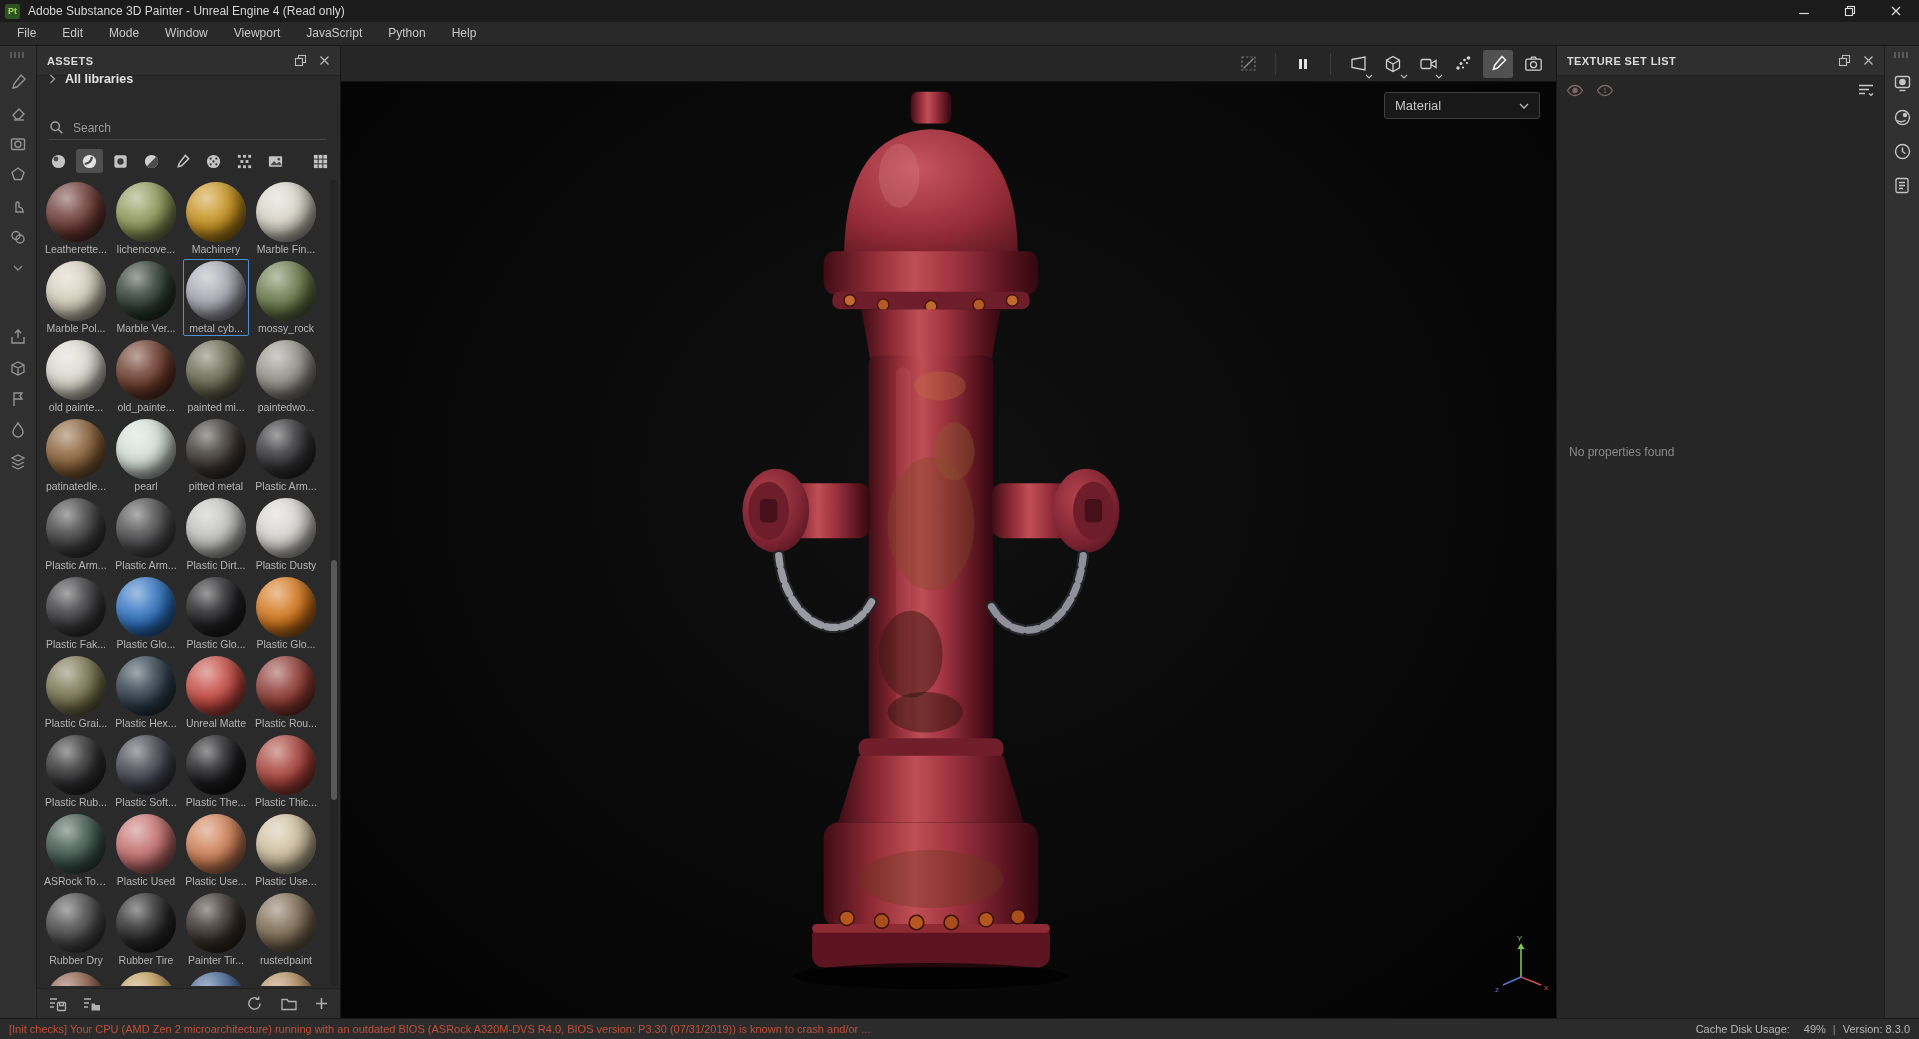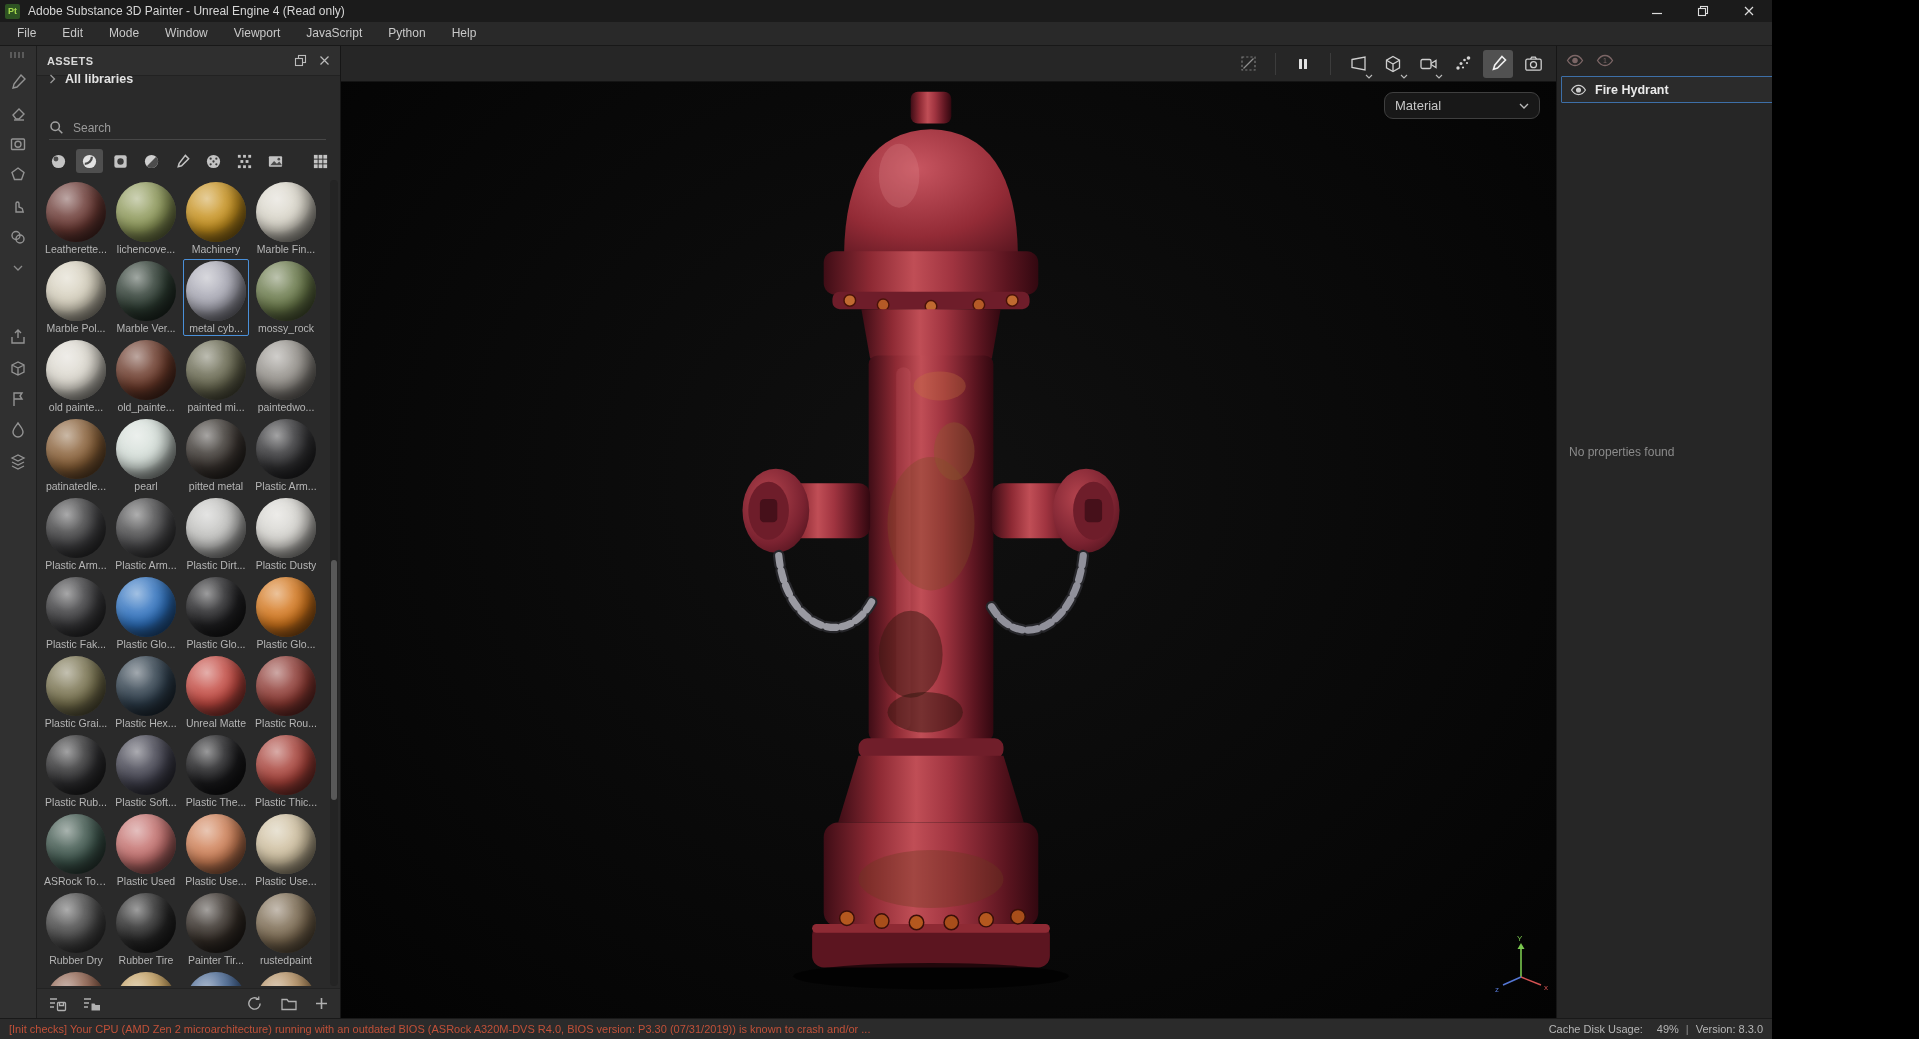--- a/index.html
+++ b/index.html
@@ -1,18 +1,18 @@
 <!DOCTYPE html>
 <html><head>
 <meta charset="utf-8">
 <style>
   * { margin:0; padding:0; box-sizing:border-box; }
   html,body { background:#000; }
   #app{
-    position:relative; width:1772px; height:1039px; overflow:hidden;
+    position:relative; width:1919px; height:1039px; overflow:hidden;
     background:#a16207; font-family:"Liberation Sans",sans-serif;
     color:#cccccc; font-size:12px; -webkit-font-smoothing:antialiased;
   }
   svg{display:block;}
   
   .titlebar{position:absolute;top:0;left:0;right:0;height:22px;background:#1b1b1b;display:flex;align-items:center;}
   .app-badge{width:15px;height:15px;background:#2e5323;color:#a6d94e;font-size:9px;font-weight:bold;
     display:flex;align-items:center;justify-content:center;border-radius:2px;margin:0 8px 0 5px;}
   .win-title{font-size:12px;color:#d6d6d6;}
   .win-controls{margin-left:auto;display:flex;height:100%;}
@@ -62,21 +62,21 @@
   
   .viewport{position:absolute;left:341px;top:0;width:1215px;height:100%;overflow:hidden;
     background:radial-gradient(ellipse at 50% 45%, #101010 0%, #070707 70%, #030303 100%);}
   .vp-toolbar{position:absolute;top:0;left:0;right:0;height:36px;background:#262626;border-bottom:1px solid #141414;
     display:flex;align-items:center;justify-content:flex-end;padding-right:8px;gap:5px;}
   .vp-btn{width:30px;height:28px;display:flex;align-items:center;justify-content:center;border-radius:3px;position:relative;color:#cccccc;}
   .vp-btn.active{background:#515151;}
   .vp-sep{width:1px;height:22px;background:#3c3c3c;margin:0 7px;}
   .vp-caret{position:absolute;right:0px;bottom:-1px;}
   .material-select{position:absolute;top:46px;right:16px;width:156px;height:27px;background:#181818;
-    border:1px solid #3f3f3f;border-radius:9px;display:flex;align-items:center;padding:0 10px;color:#c6c6c6;font-size:13px;}
+    border:1px solid #3f3f3f;border-radius:3px;display:flex;align-items:center;padding:0 10px;color:#c6c6c6;font-size:13px;}
   .material-select .dd-caret{margin-left:auto;}
   .hydrant-wrap{position:absolute;left:300px;top:42px;width:580px;height:915px;}
   .axis-gizmo{position:absolute;left:1149px;top:889px;width:62px;height:58px;}
   
   .tsl-panel{position:absolute;left:1556px;top:0;width:328px;height:100%;background:#262626;border-left:1px solid #161616;}
   .tsl-eyes{height:28px;display:flex;align-items:center;padding:0 9px;gap:12px;}
   .tsl-sort{margin-left:auto;}
   .tsl-row{margin:2px 4px 0 4px;height:27px;border:1px solid #3d6fa8;background:#2b2b2b;border-radius:1px;
     display:flex;align-items:center;padding:0 8px;gap:8px;}
   .tsl-name{font-size:12.5px;font-weight:bold;color:#eaeaea;}
@@ -704,20 +704,36 @@
           <line x1="31" y1="42" x2="51" y2="50" stroke="#d45252" stroke-width="1.4"></line>
           <line x1="31" y1="42" x2="13" y2="50" stroke="#5577d4" stroke-width="1.4"></line>
           <text x="27" y="6" font-size="8" fill="#7ac74f" font-family="Liberation Sans, sans-serif">Y</text>
           <text x="54" y="55" font-size="8" fill="#d45252" font-family="Liberation Sans, sans-serif">x</text>
           <text x="5" y="57" font-size="8" fill="#5577d4" font-family="Liberation Sans, sans-serif">z</text>
         </svg>
       </div>
     </section>
 
     <section class="tsl-panel">
+      <div class="panel-header">
+        <span class="panel-title">TEXTURE SET LIST</span>
+        <span class="hd-icons">
+          <span>
+            <svg width="13" height="13" viewBox="0 0 13 13" fill="none" stroke="#bbbbbb" stroke-width="1.1">
+              <rect x="4.5" y="1.5" width="7" height="7"></rect>
+                <rect x="1.5" y="4.5" width="7" height="7" fill="#2f2f2f"></rect>
+              </svg>
+          </span>
+          <span>
+            <svg width="11" height="11" viewBox="0 0 11 11">
+                <path d="M1.5 1.5l8 8M9.5 1.5l-8 8" stroke="#bbbbbb" stroke-width="1.2"></path>
+              </svg>
+          </span>
+        </span>
+      </div>
 
       <div class="tsl-eyes">
         <span>
           <svg width="18" height="13" viewBox="0 0 18 13" fill="none" stroke="#7c6666" stroke-width="1.3">
               <path d="M1.5 6.5S4.5 1.5 9 1.5s7.5 5 7.5 5-3 5-7.5 5-7.5-5-7.5-5z"></path>
               <circle cx="9" cy="6.5" r="2.1" fill="#7c6666"></circle>
             </svg>
         </span>
         <span>
           <svg width="18" height="13" viewBox="0 0 18 13" fill="none" stroke="#7c6666" stroke-width="1.3">
@@ -726,30 +742,20 @@
             </svg>
         </span>
         <span class="tsl-sort">
           <svg width="18" height="14" viewBox="0 0 18 14" fill="none" stroke="#c8c8c8" stroke-width="1.5">
               <path d="M2 2.5h14M2 6.5h10M2 10.5h6"></path>
               <path d="M12 10.5l2 2 2-2" stroke-width="1.2"></path>
             </svg>
         </span>
       </div>
 
-      <div class="tsl-row">
-        <span>
-          <svg width="17" height="12" viewBox="0 0 18 13" fill="none" stroke="#cfcfcf" stroke-width="1.3">
-              <path d="M1.5 6.5S4.5 1.5 9 1.5s7.5 5 7.5 5-3 5-7.5 5-7.5-5-7.5-5z"></path>
-              <circle cx="9" cy="6.5" r="2.1" fill="#cfcfcf"></circle>
-            </svg>
-        </span>
-        <span class="tsl-name">Fire Hydrant</span>
-        <span class="tsl-shader">Main shader</span>
-      </div>
 
       <div class="props-body"></div>
       <div class="props-empty">No properties found</div>
     </section>
 
     <div class="right-dock">
       <div class="strip-grip"></div>
       <div class="dock-icon">
         <svg width="19" height="19" viewBox="0 0 19 19" fill="none" stroke="#c4c4c4" stroke-width="1.4">
             <rect x="2.5" y="2.5" width="14" height="11" rx="2"></rect>

